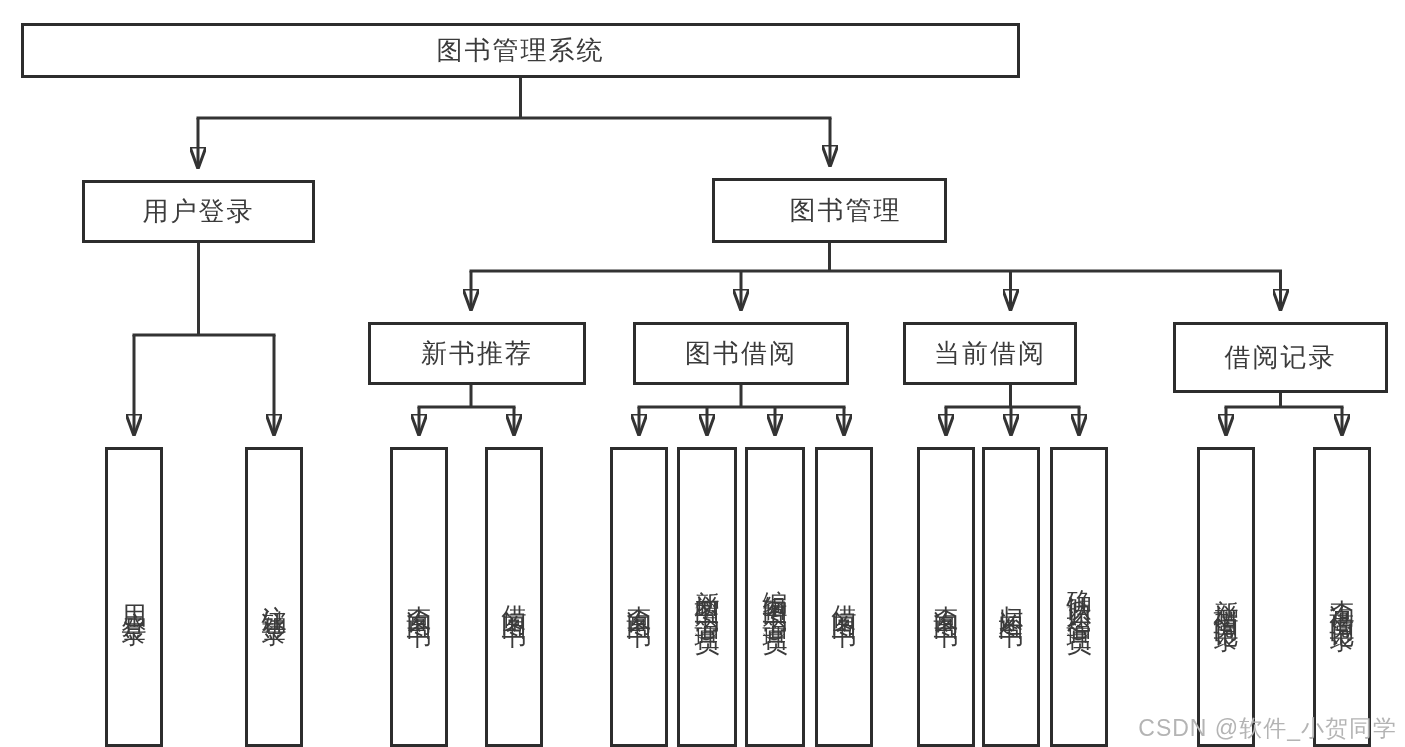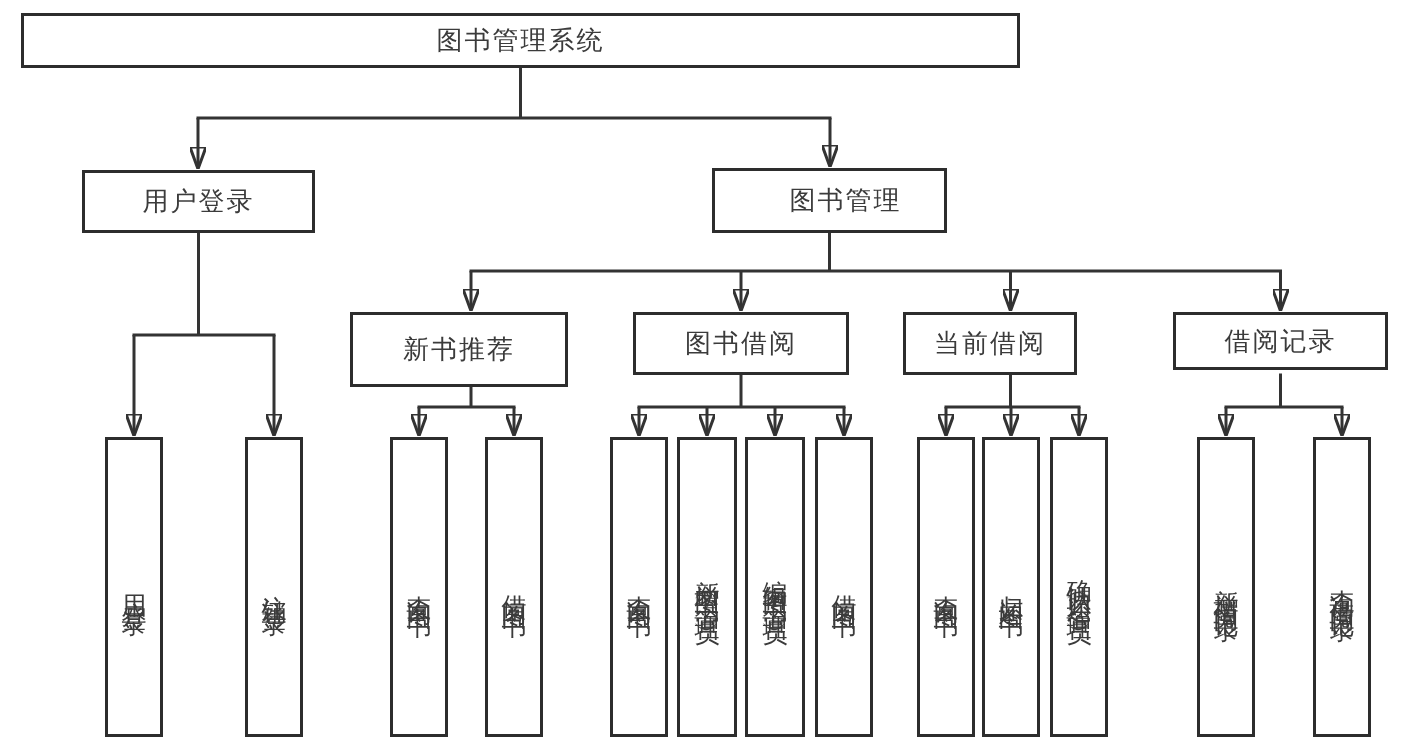--- a/index.html
+++ b/index.html
@@ -22,20 +22,21 @@
   .node {
     position: absolute;
     box-sizing: border-box;
     border: 3px solid #2d2d2d;
     background: #ffffff;
     color: #3b3b3b;
     display: flex;
     align-items: center;
     justify-content: center;
     text-align: center;
+    margin-top: 10px;
   }
   .hbox {
     font-size: 26px;
     letter-spacing: 2px;
     white-space: nowrap;
   }
   .vbox {
     top: 437px;
     height: 300px;
     writing-mode: vertical-rl;
@@ -95,37 +96,38 @@
       <path d="M1226 407 V435" marker-end="url(#ah)"></path>
       <path d="M1342 407 V435" marker-end="url(#ah)"></path>
     </g>
   </svg>
 
   <div class="node hbox" style="left:21px; top:13px; width:999px; height:55px;">图书管理系统</div>
 
   <div class="node hbox" style="left:82px; top:170px; width:233px; height:63px;">用户登录</div>
   <div class="node hbox" style="left:712px; top:168px; width:235px; height:65px;padding-left:32px;">图书管理</div>
 
-  <div class="node hbox" style="left:350px; top:312px; width:218px; height:75px;">新书推荐</div>
+  <div class="node hbox" style="left:368px; top:312px; width:218px; height:63px;">新书推荐</div>
   <div class="node hbox" style="left:633px; top:312px; width:216px; height:63px;">图书借阅</div>
   <div class="node hbox" style="left:903px; top:312px; width:174px; height:63px;">当前借阅</div>
-  <div class="node hbox" style="left:1173px; top:312px; width:215px; height:58px;">借阅记录</div>
+  <div class="node hbox" style="left:1173px; top:312px; width:215px; height:71px;">借阅记录</div>
 
   <div class="node vbox" style="left:105px; width:58px;">用户登录</div>
   <div class="node vbox" style="left:245px; width:58px;">注销登录</div>
 
   <div class="node vbox" style="left:390px; width:58px;">查询图书</div>
   <div class="node vbox" style="left:485px; width:58px;">借阅图书</div>
 
   <div class="node vbox" style="left:610px; width:58px;">查询图书</div>
   <div class="node vbox" style="left:677px; width:60px;">新增图书（管理员）</div>
   <div class="node vbox" style="left:745px; width:60px;">编辑图书（管理员）</div>
   <div class="node vbox" style="left:815px; width:58px;">借阅图书</div>
 
   <div class="node vbox" style="left:917px; width:58px;">查询图书</div>
   <div class="node vbox" style="left:982px; width:58px;">归还图书</div>
   <div class="node vbox" style="left:1050px; width:58px;">确认归还（管理员）</div>
 
   <div class="node vbox" style="left:1197px; width:58px;">新增借阅记录</div>
   <div class="node vbox" style="left:1313px; width:58px;">查询借阅记录</div>
 
+  <div class="watermark">CSDN @软件_小贺同学</div>
 
 </div>
 
 </body></html>

